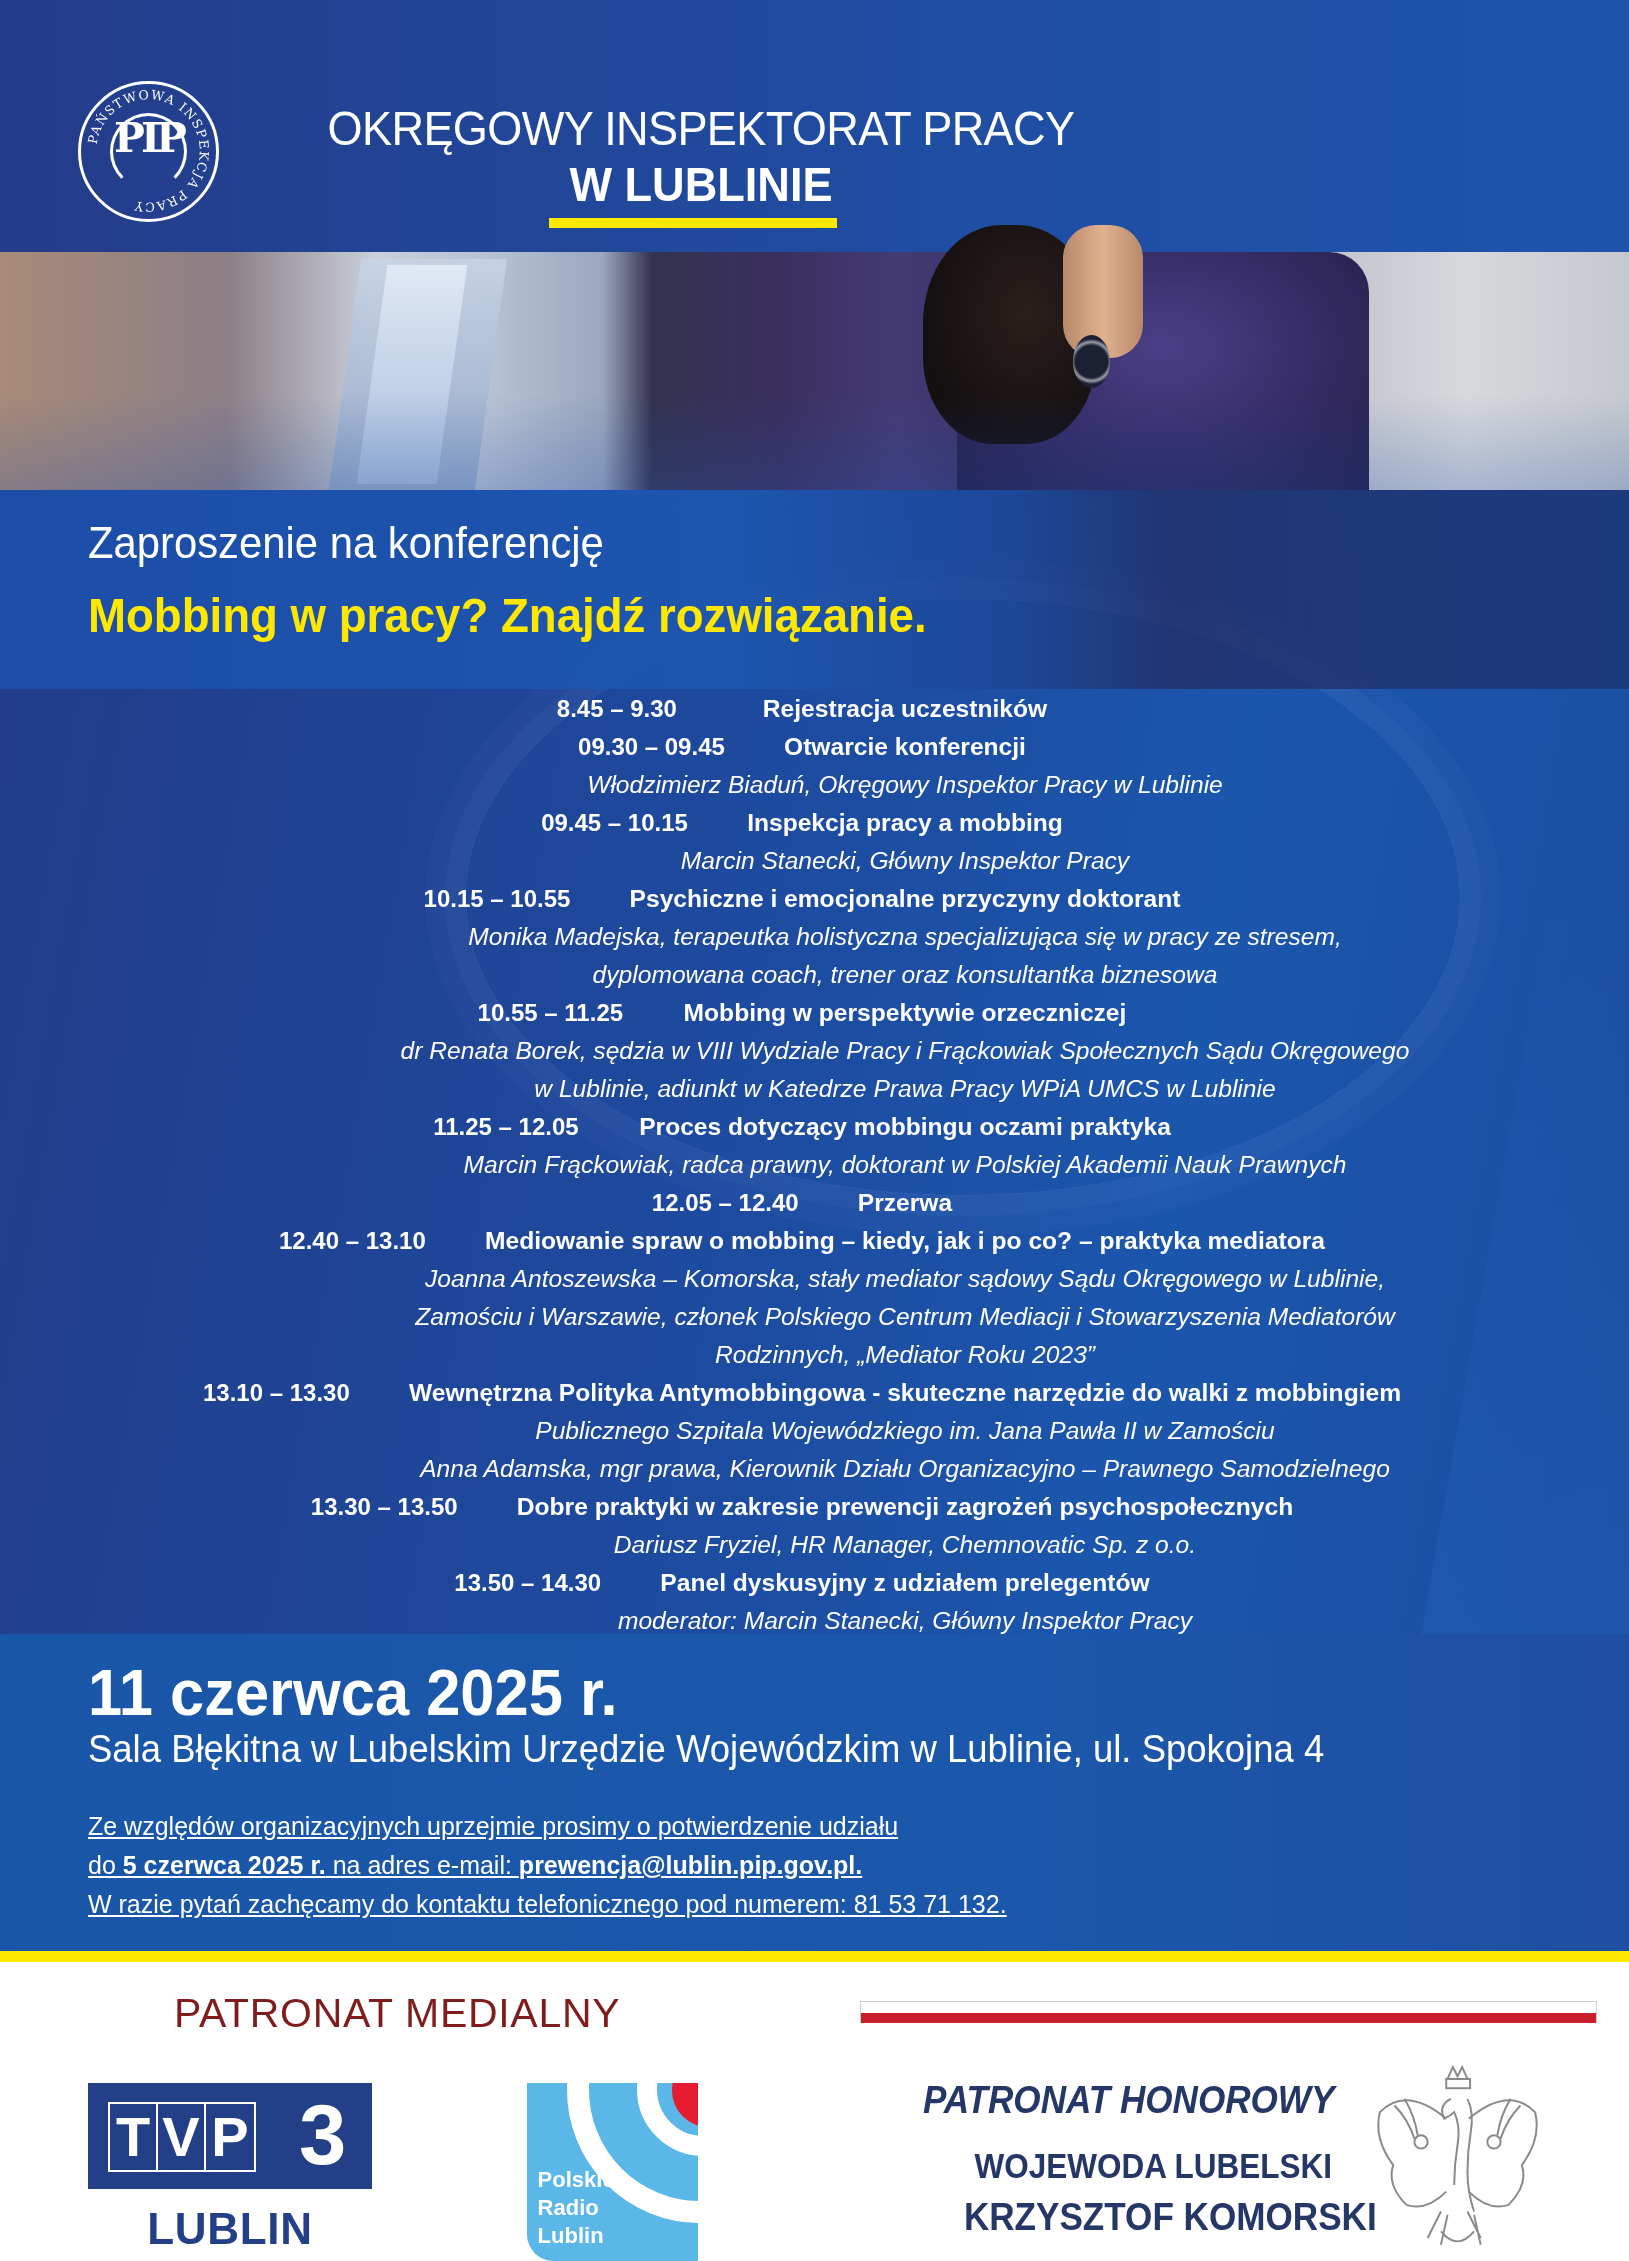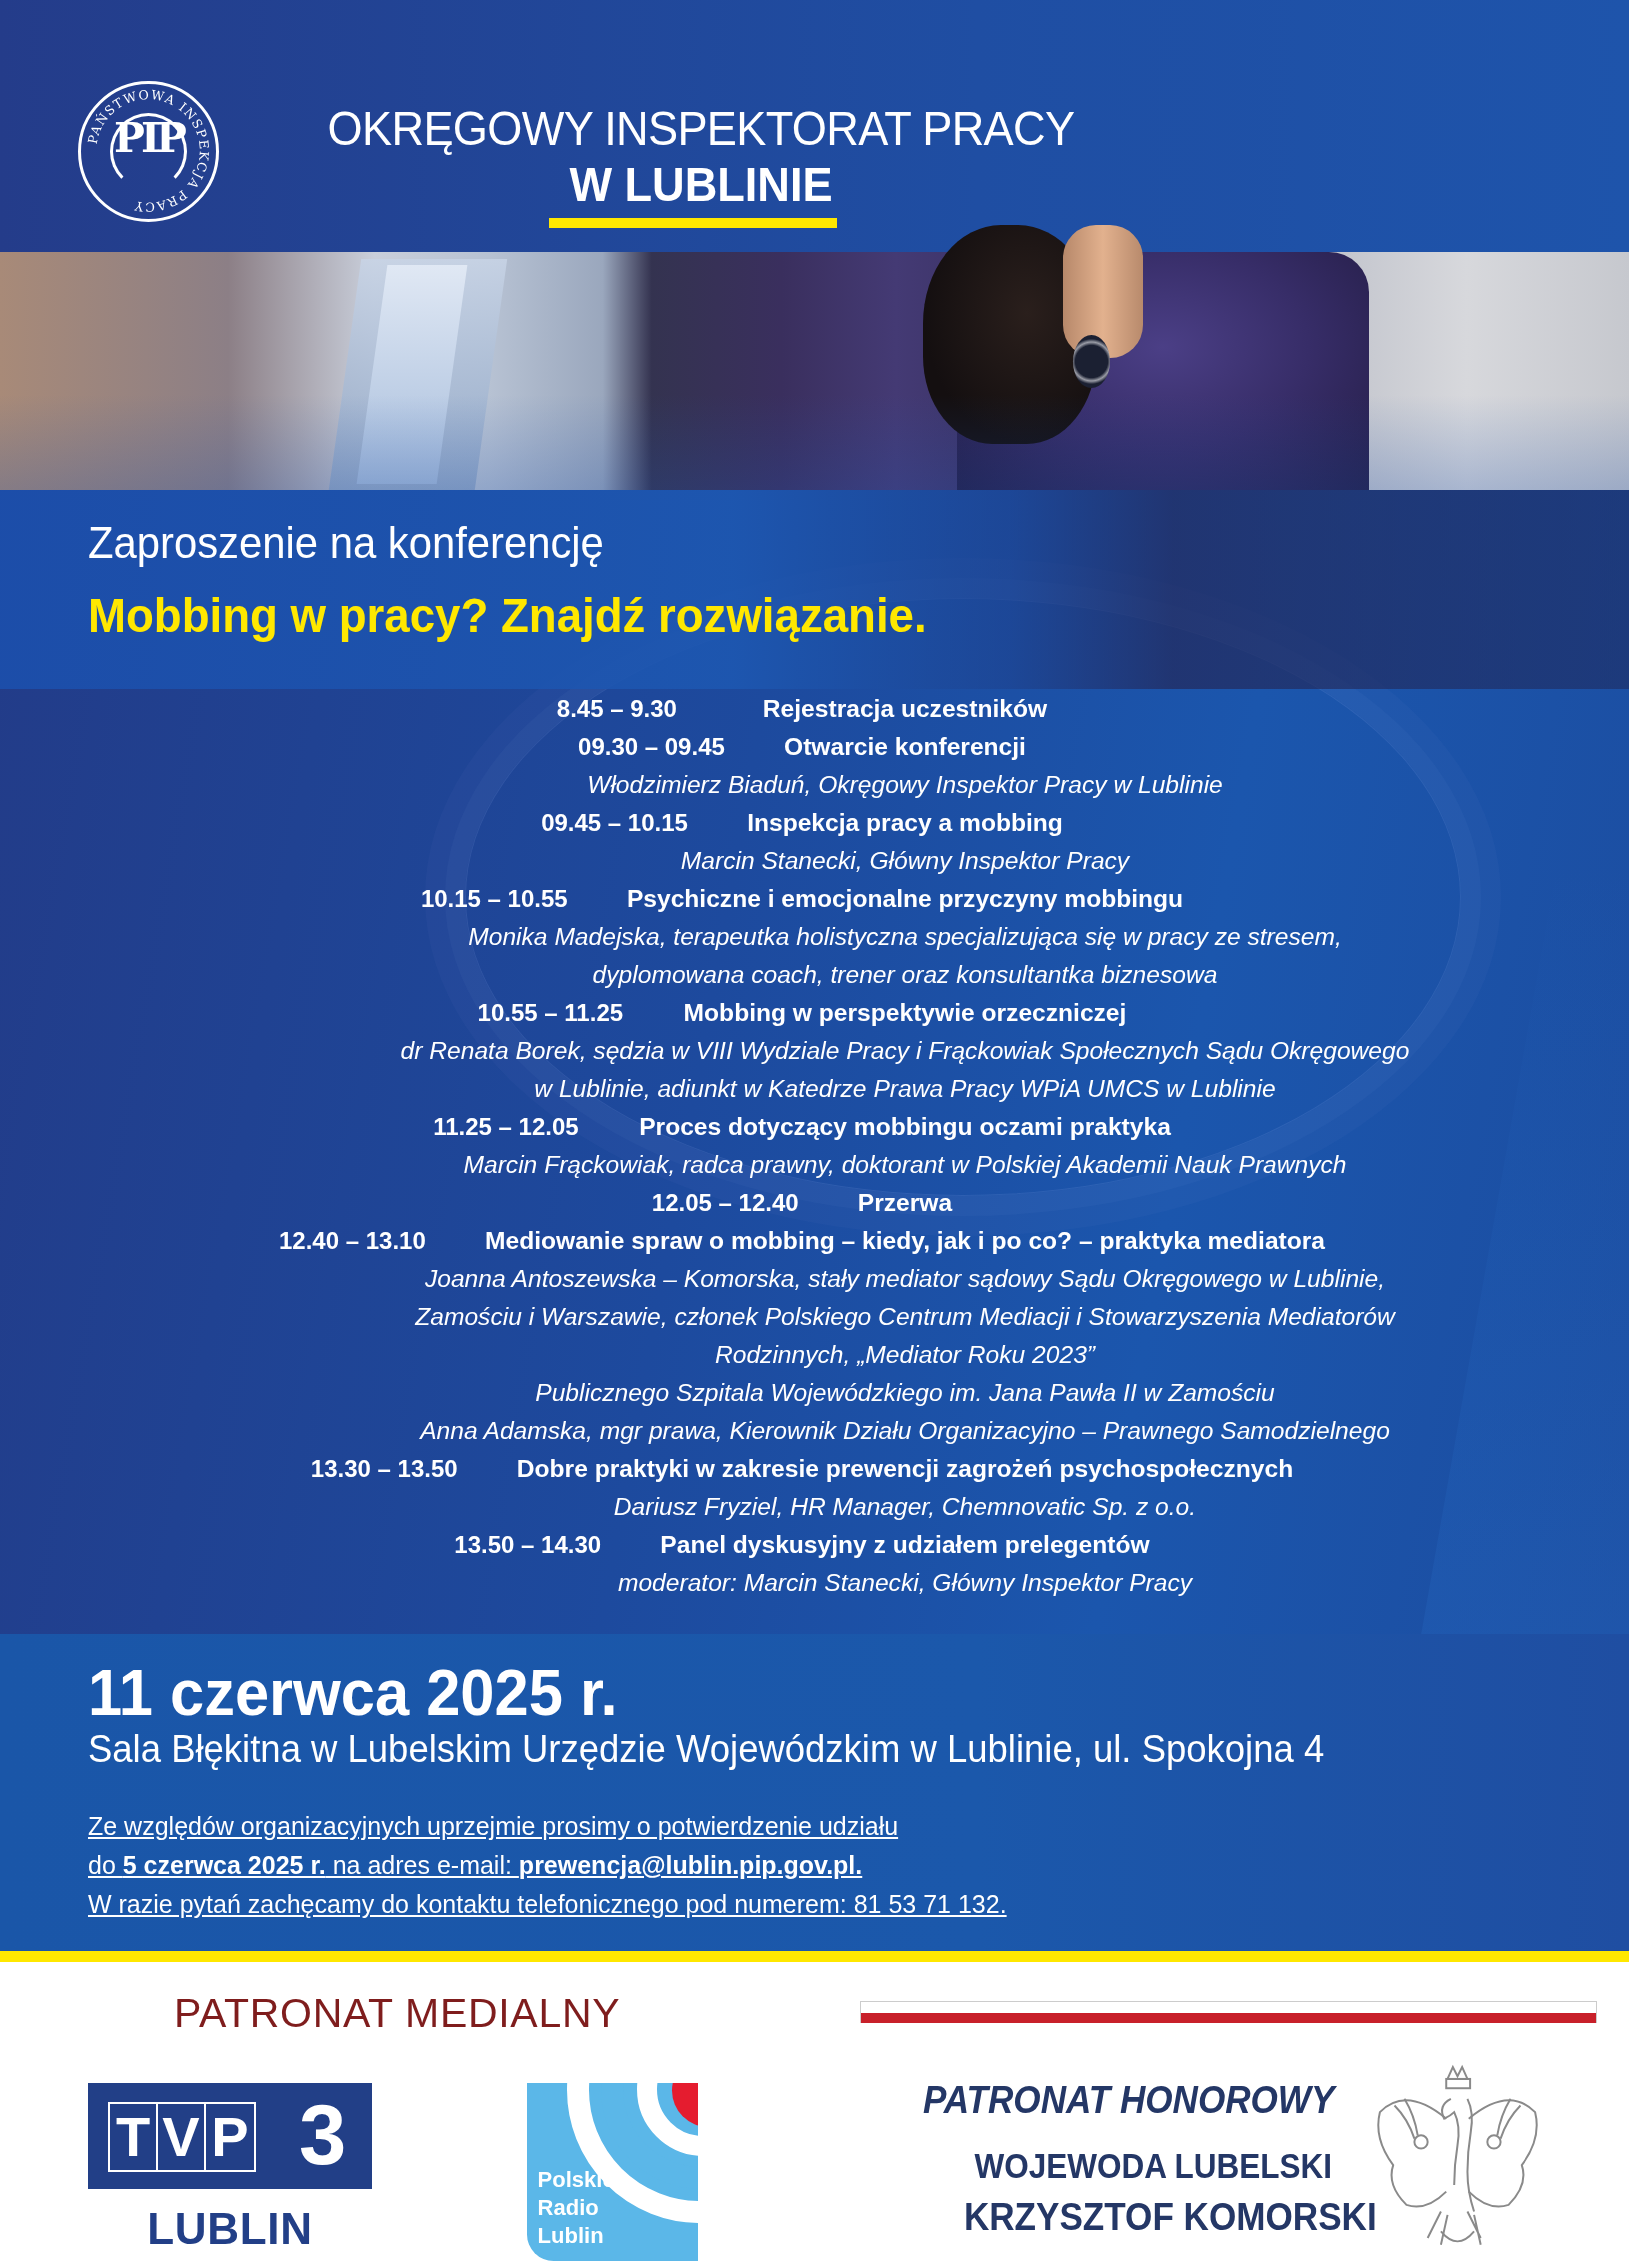--- a/index.html
+++ b/index.html
@@ -268,21 +268,21 @@
       <div class="time">09.45 – 10.15</div>
       <div class="topic">Inspekcja pracy a mobbing</div>
     </div>
     <div class="row">
         <div class="time"></div>
         <div class="speaker">Marcin Stanecki, Główny Inspektor Pracy</div>
       </div>
 
     <div class="row">
       <div class="time">10.15 – 10.55</div>
-      <div class="topic">Psychiczne i emocjonalne przyczyny mobbingu</div>
+      <div class="topic">Psychiczne i emocjonalne przyczyny doktorant</div>
     </div>
     <div class="row">
         <div class="time"></div>
         <div class="speaker">Monika Madejska, terapeutka holistyczna specjalizująca się w pracy ze stresem,</div>
       </div>
     <div class="row">
         <div class="time"></div>
         <div class="speaker">dyplomowana coach, trener oraz konsultantka biznesowa</div>
       </div>
 
@@ -323,20 +323,24 @@
       </div>
     <div class="row">
         <div class="time"></div>
         <div class="speaker">Zamościu i Warszawie, członek Polskiego Centrum Mediacji i Stowarzyszenia Mediatorów</div>
       </div>
     <div class="row">
         <div class="time"></div>
         <div class="speaker">Rodzinnych, „Mediator Roku 2023”</div>
       </div>
 
+    <div class="row">
+      <div class="time">13.10 – 13.30</div>
+      <div class="topic">Wewnętrzna Polityka Antymobbingowa - skuteczne narzędzie do walki z mobbingiem</div>
+    </div>
     <div class="row">
         <div class="time"></div>
         <div class="speaker">Publicznego Szpitala Wojewódzkiego im. Jana Pawła II w Zamościu</div>
       </div>
     <div class="row">
         <div class="time"></div>
         <div class="speaker">Anna Adamska, mgr prawa, Kierownik Działu Organizacyjno – Prawnego Samodzielnego</div>
       </div>
 
     <div class="row">

